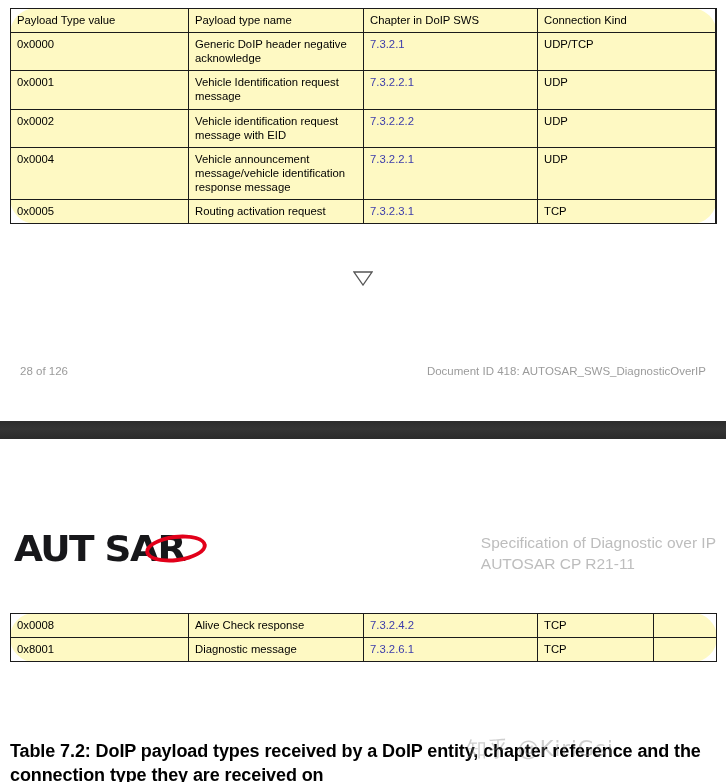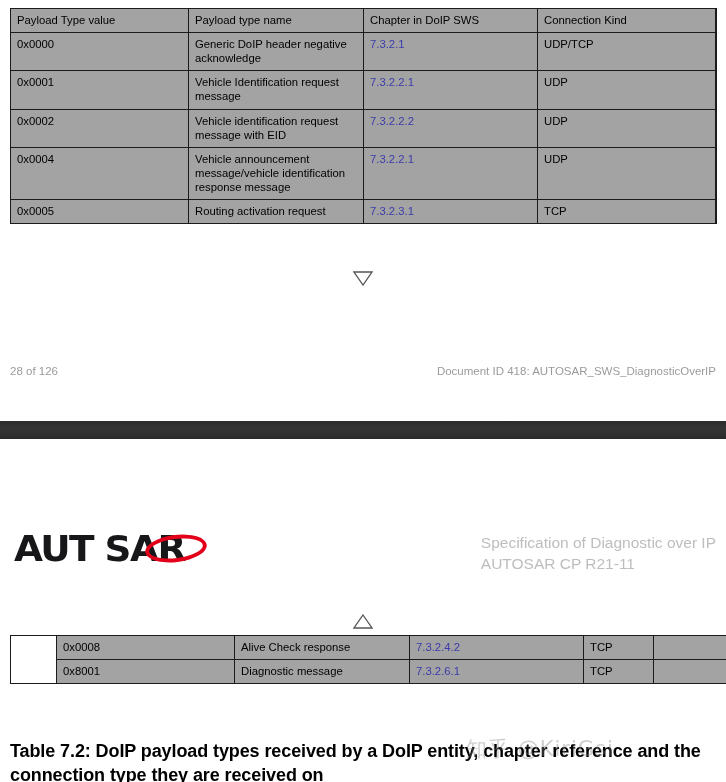--- a/index.html
+++ b/index.html
@@ -11,21 +11,22 @@
     overflow: hidden;
   }
   .page { position: relative; width: 726px; height: 782px; background:#fff; }
 
   
   .doip-table {
     border-collapse: collapse;
     table-layout: fixed;
     width: 706px;
     margin-left: 10px;
-    background: #a3a3a3;
+    background: #fef9c3;
+    border-radius: 26px;
   }
   .doip-table td, .doip-table th {
     border: 1px solid #1b1b1b;
     padding: 4px 6px 5px 6px;
     font-size: 11.3px;
     line-height: 1.25;
     color: #000;
     text-align: left;
     vertical-align: top;
     font-weight: normal;
@@ -56,21 +57,21 @@
     font-size: 15px;
   }
   .tri svg { display: inline-block; vertical-align: middle; }
 
   
   .pg-footer {
     position: absolute;
     left: 0; right: 0;
     top: 360px;
     height: 22px;
-    padding: 0 10px;
+    padding: 0 20px;
     display: flex;
     align-items: center;
     justify-content: space-between;
     color: #9b9b9b;
     font-size: 11.5px;
   }
 
   
   .sep-band {
     position: absolute;
@@ -238,21 +239,21 @@
       <div>AUTOSAR CP R21-11</div>
     </div>
   </div>
 
   <div class="tri" style="position:absolute; left:0; top:612px; width:726px;">
     <svg width="20" height="15" viewBox="0 0 20 15" aria-hidden="true">
       <polygon points="10,1 19,14 1,14" fill="none" stroke="#555" stroke-width="1.3"></polygon>
     </svg>
   </div>
 
-  <div class="table-wrap" style="position:absolute; left:0; top:635px; width:664px;padding-left:46px;">
+  <div class="table-wrap" style="position:absolute; left:0; top:613px; width:664px;">
     <table class="doip-table">
       <colgroup>
         <col class="col-a">
           <col class="col-b">
           <col class="col-c">
           <col class="col-d">
       </colgroup>
       <tbody>
         <tr>
           <td>0x0008</td>

